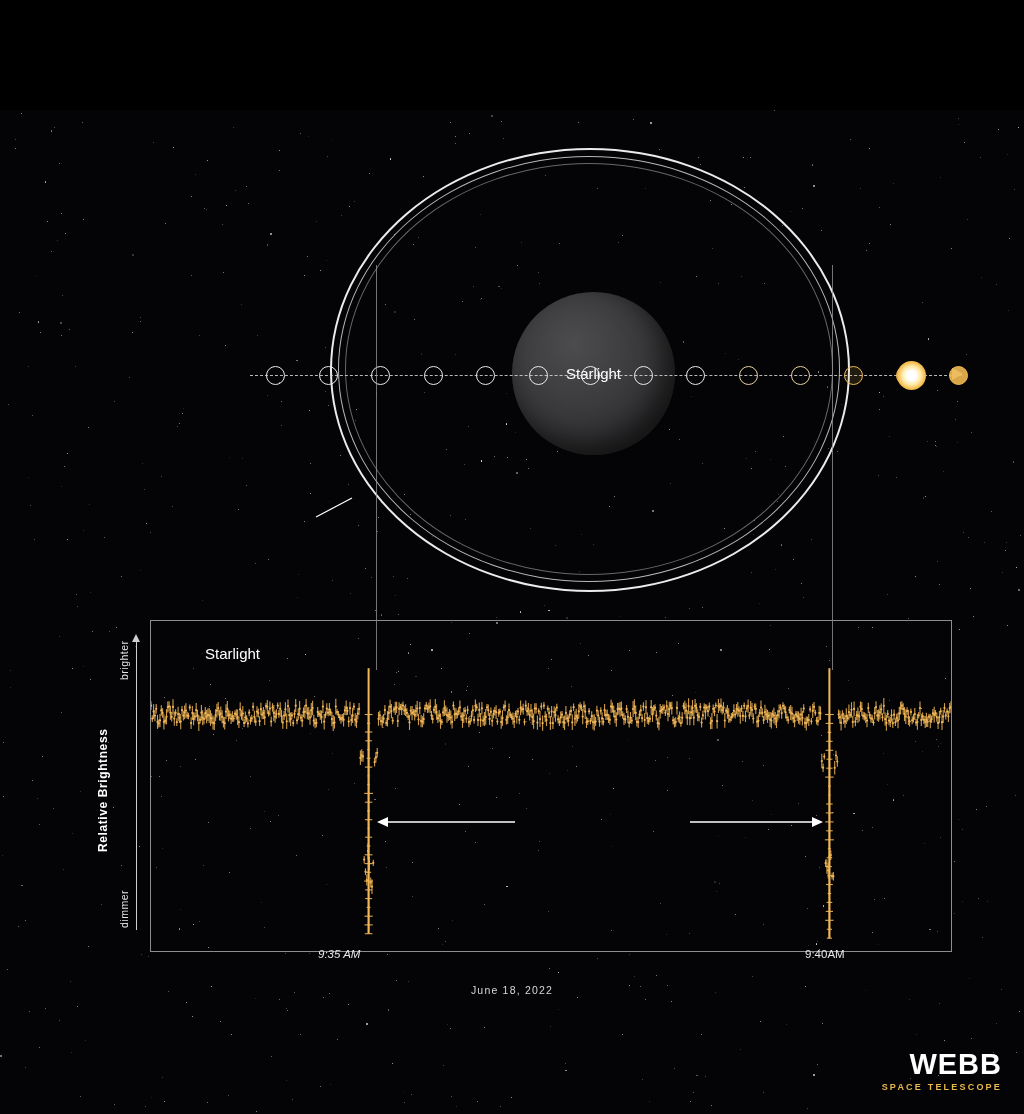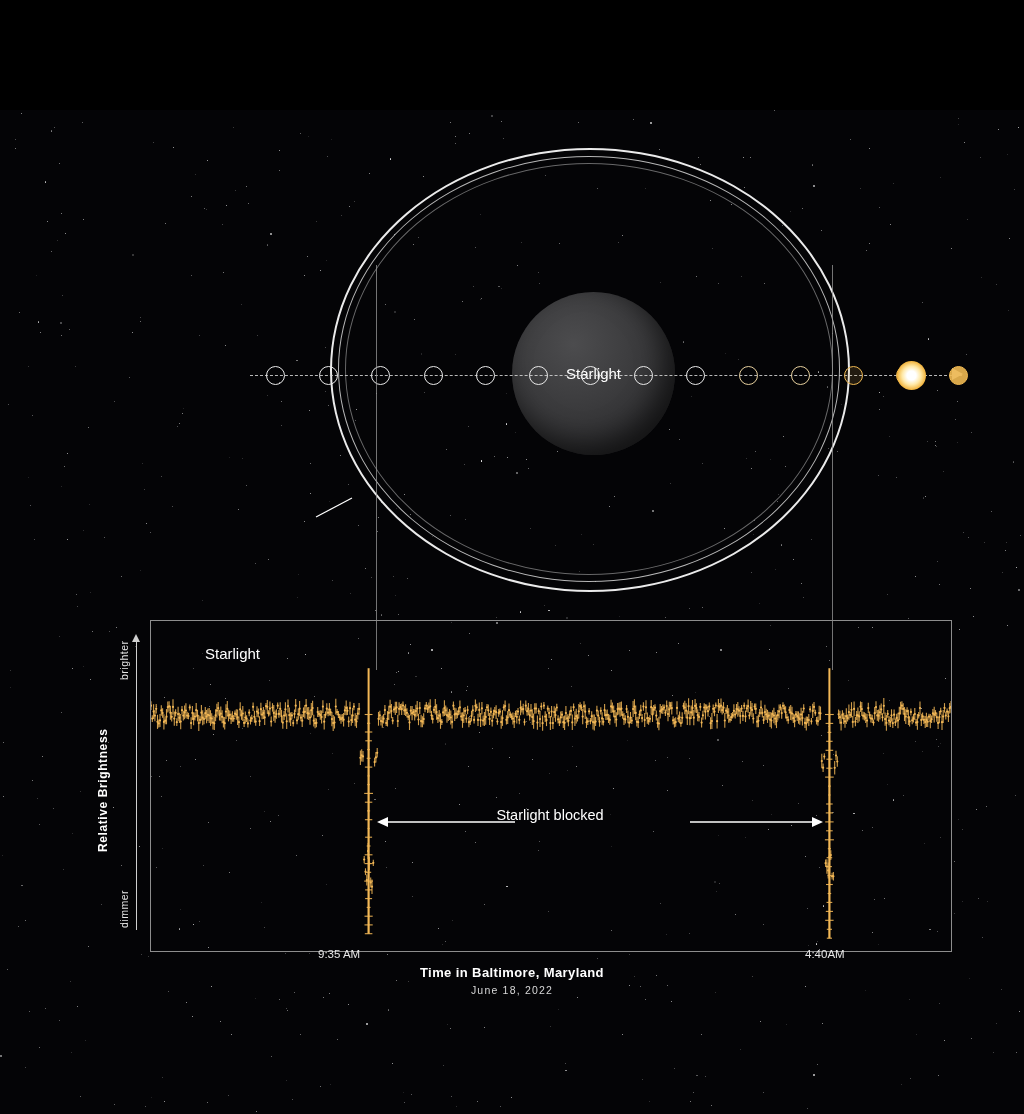--- a/index.html
+++ b/index.html
@@ -58,21 +58,21 @@
   .ybr{position:absolute;left:118px;top:510px;font-size:10.5px;color:#e6e6e6;transform:rotate(-90deg);
        transform-origin:left top;white-space:nowrap;letter-spacing:.5px;}
   .ydim{position:absolute;left:118px;top:790px;font-size:10.5px;color:#e6e6e6;transform:rotate(-90deg);
        transform-origin:left top;white-space:nowrap;letter-spacing:.5px;}
   .yaxisline{position:absolute;left:136px;top:530px;width:1px;height:290px;background:#cfcfcf;}
   .yarrow{position:absolute;left:132px;top:524px;width:0;height:0;border-left:4.5px solid transparent;
           border-right:4.5px solid transparent;border-bottom:8px solid #cfcfcf;}
   .starlight-lbl{position:absolute;left:205px;top:535px;font-size:15px;color:#fff;}
   .blocked-lbl{position:absolute;left:430px;top:695px;width:240px;text-align:center;font-size:14.5px;
                line-height:1.45;color:#fff;}
-  .tick-l{position:absolute;left:318px;top:838px;font-size:11.5px;color:#e6e6e6;}
+  .tick-l{position:absolute;left:318px;top:838px;font-size:11.5px;color:#e6e6e6;font-style:italic;}
   .tick-r{position:absolute;left:805px;top:838px;font-size:11.5px;color:#e6e6e6;}
   .xtitle{position:absolute;left:0;top:855px;width:1024px;text-align:center;font-size:13px;font-weight:700;
           letter-spacing:.4px;color:#fff;}
   .xsub{position:absolute;left:0;top:874px;width:1024px;text-align:center;font-size:10.5px;
         letter-spacing:1.2px;color:#d8d8d8;}
 
   
   .logo{position:absolute;right:22px;bottom:22px;text-align:right;}
   .logo .w{font-size:29px;font-weight:700;letter-spacing:1px;color:#fff;line-height:1;}
   .logo .s{font-size:9px;font-weight:700;letter-spacing:2.2px;color:#e8b84e;margin-top:3px;}
@@ -2138,22 +2138,24 @@
     <div class="starlight-lbl">Starlight</div>
 
     <svg width="1024" height="1004" style="position:absolute;left:0;top:0;pointer-events:none;">
       <line x1="382" y1="712" x2="515" y2="712" stroke="#ffffff" stroke-width="1.4"></line>
       <polygon points="377,712 388,707 388,717" fill="#ffffff"></polygon>
       <line x1="690" y1="712" x2="818" y2="712" stroke="#ffffff" stroke-width="1.4"></line>
       <polygon points="823,712 812,707 812,717" fill="#ffffff"></polygon>
     </svg>
 
     <div class="blocked-lbl">
-      <div>Starlight blocked</div>
     </div>
 
     <div class="tick-l">9:35 AM</div>
-    <div class="tick-r">4:40AM</div>
-    <div class="xtitle">Time in Baltimore, Maryland</div>
+    <div class="tick-r">9:40AM</div>
     <div class="xsub">June 18, 2022</div>
 
+    <div class="logo">
+      <div class="w">WEBB</div>
+      <div class="s">SPACE TELESCOPE</div>
+    </div>
   </div>
 </div>
 
 </body></html>

